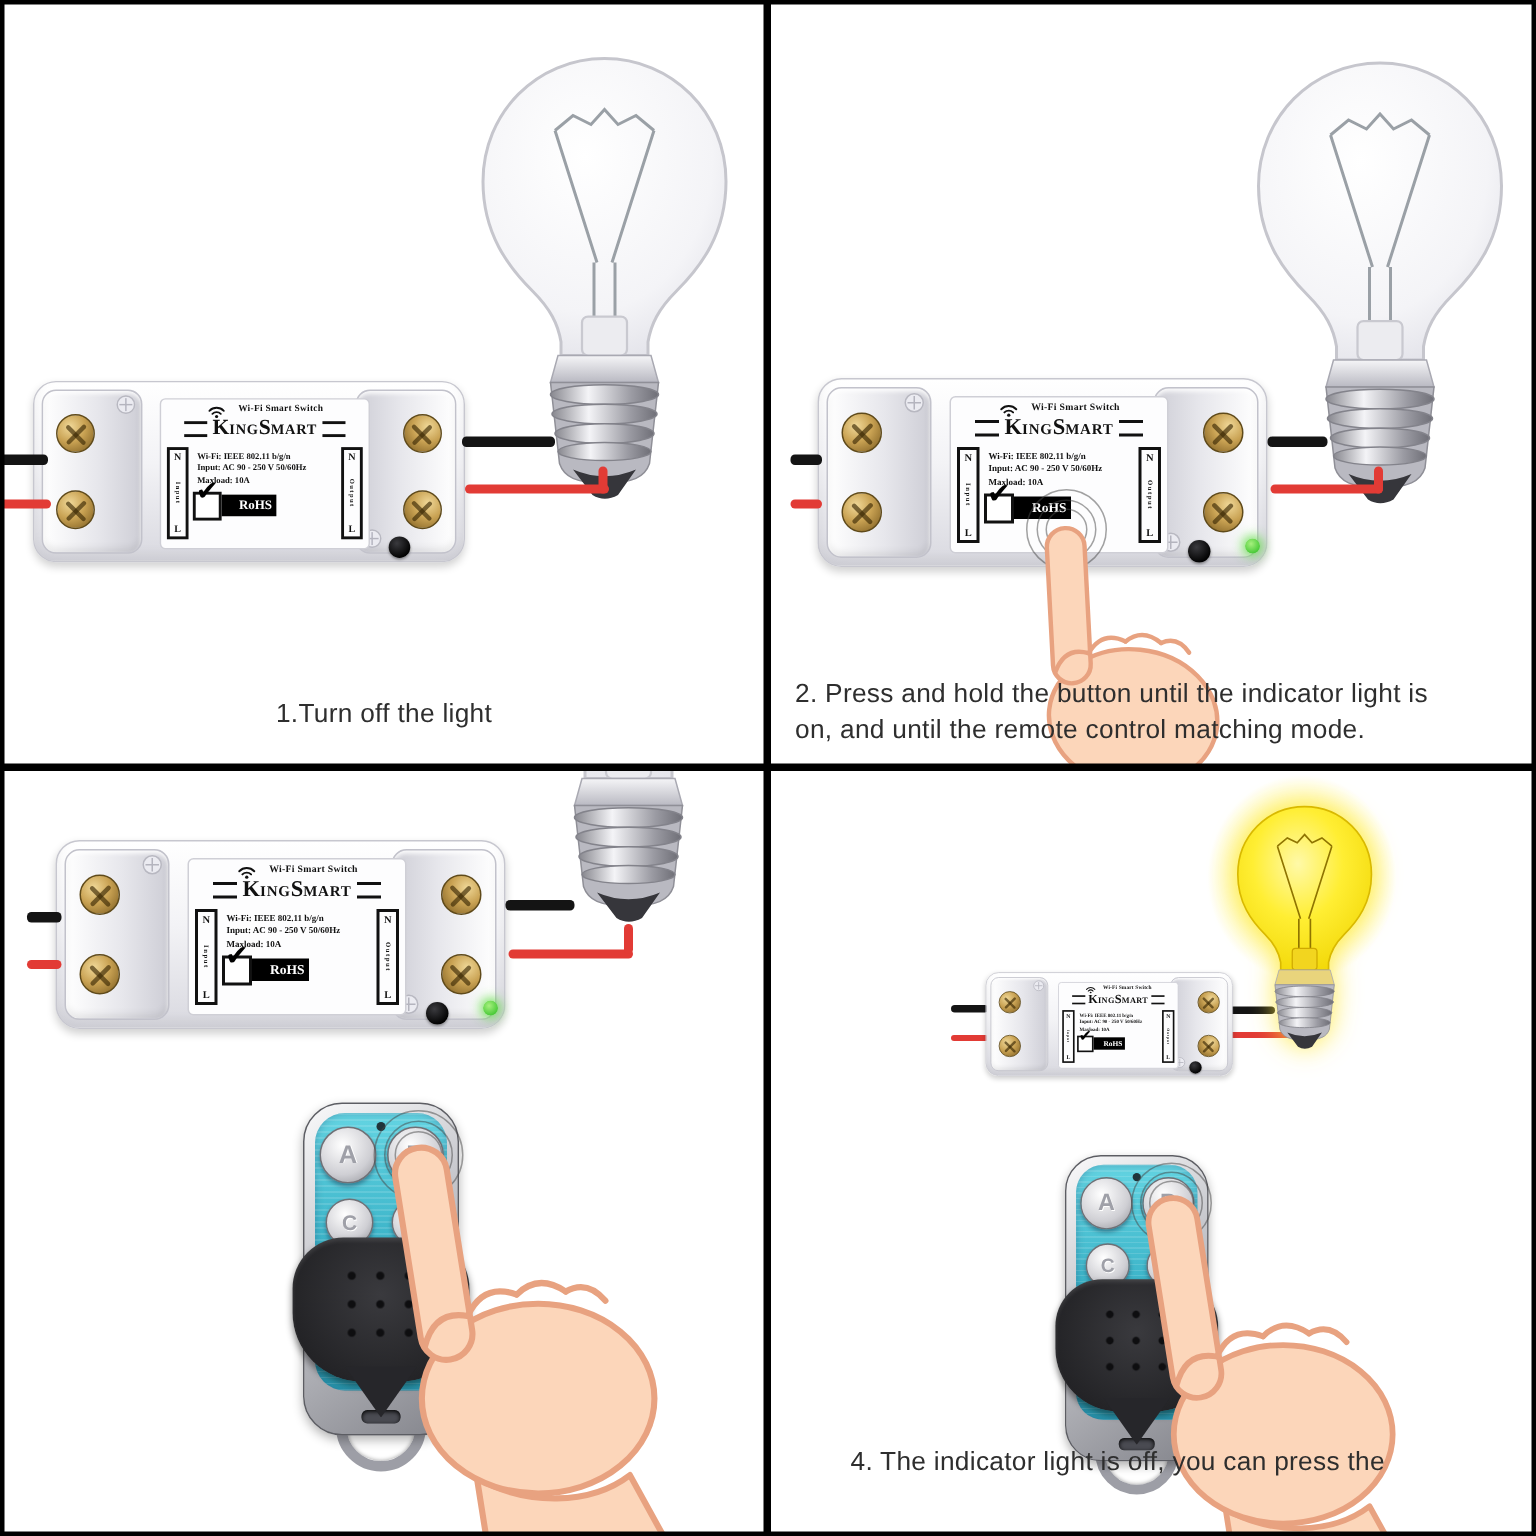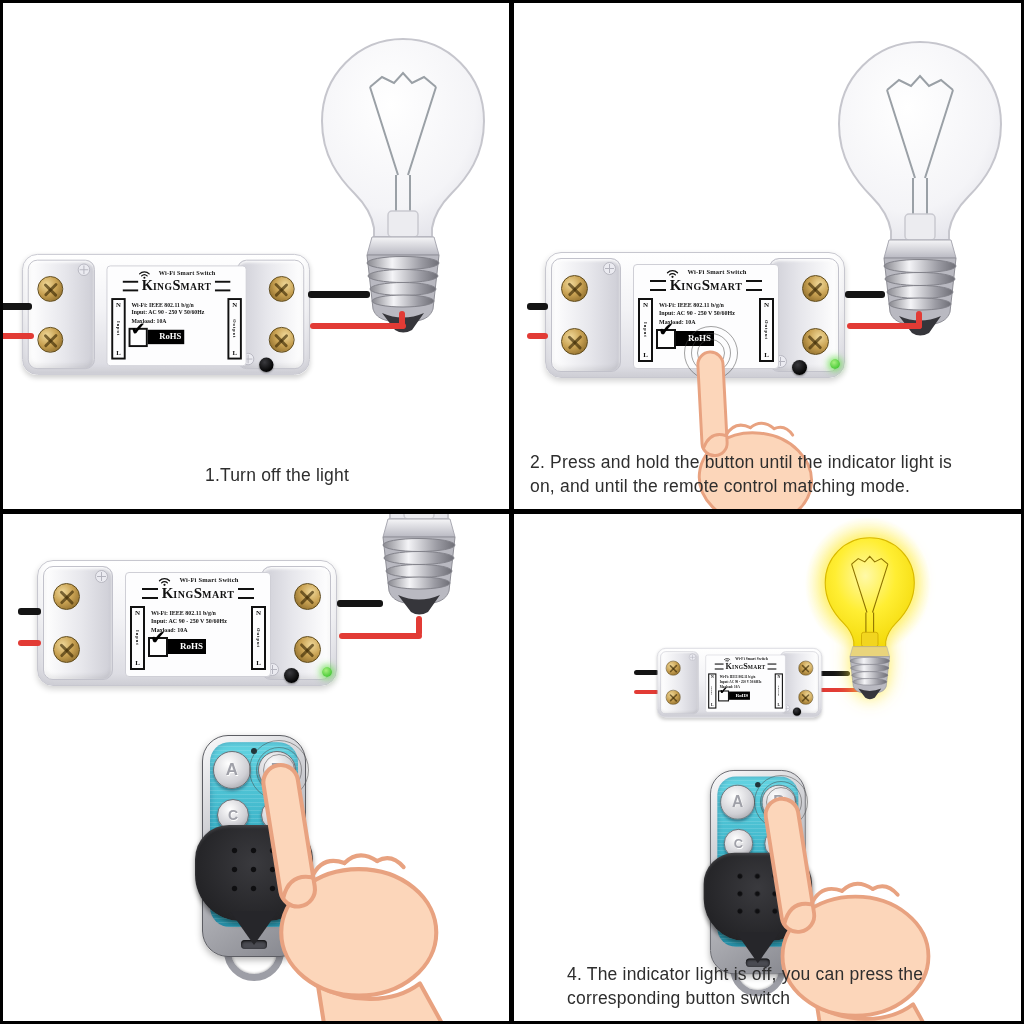--- a/index.html
+++ b/index.html
@@ -6,21 +6,21 @@
   .canvas{position:relative;width:1024px;height:1024px;background:#fff;overflow:hidden;
           font-family:"Liberation Sans",sans-serif;margin:0 auto;}
   .frame{position:absolute;inset:0;border:3px solid #000;z-index:60;pointer-events:none;}
   .divider-v{position:absolute;left:509px;top:0;width:5px;height:1024px;background:#000;z-index:55;}
   .divider-h{position:absolute;top:509px;left:0;height:5px;width:1024px;background:#000;z-index:55;}
   .panel{position:absolute;width:512px;height:512px;overflow:hidden;background:#fff;}
   #p1{left:0;top:0;} #p2{left:512px;top:0;} #p3{left:0;top:512px;} #p4{left:512px;top:512px;}
 
   .place{position:absolute;transform-origin:0 0;}
   .caption{position:absolute;color:#2e2e2e;font-size:17.5px;line-height:24px;letter-spacing:.2px;z-index:20;}
-  .caption.center{left:0;width:512px;text-align:center;margin-left:21px;}
+  .caption.center{left:0;width:512px;text-align:center;}
 
   .wire{position:absolute;border-radius:3px;z-index:2;}
   .wk{background:#141414;} .wr{background:#e23b35;}
 
   .ripple{position:absolute;border:1.5px solid rgba(70,70,70,.5);border-radius:50%;z-index:6;}
   .handwrap{z-index:8;}
   .glow{position:absolute;z-index:1;border-radius:50%;
         background:radial-gradient(closest-side,rgba(255,248,130,.95) 0%,rgba(255,240,60,.55) 45%,rgba(255,240,60,0) 75%);}
 
   
@@ -612,20 +612,19 @@
     <g fill="none" stroke="#e8a280" stroke-width="4" stroke-linecap="round">
       <path d="M64,136 Q70,112 92,116"></path>
       <path d="M92,116 Q102,94 124,102"></path>
       <path d="M124,102 Q138,88 156,100"></path>
       <path d="M156,100 Q170,92 182,106"></path>
     </g>
   </svg>
 </div>
     <div class="caption" style="left:55px;top:450px;width:450px;">
       <div>4. The indicator light is off, you can press the</div>
-      <div>corresponding button switch</div>
     </div>
   </div>
 
   <div class="divider-v"></div>
   <div class="divider-h"></div>
   <div class="frame"></div>
 </div>
 
 </body></html>

